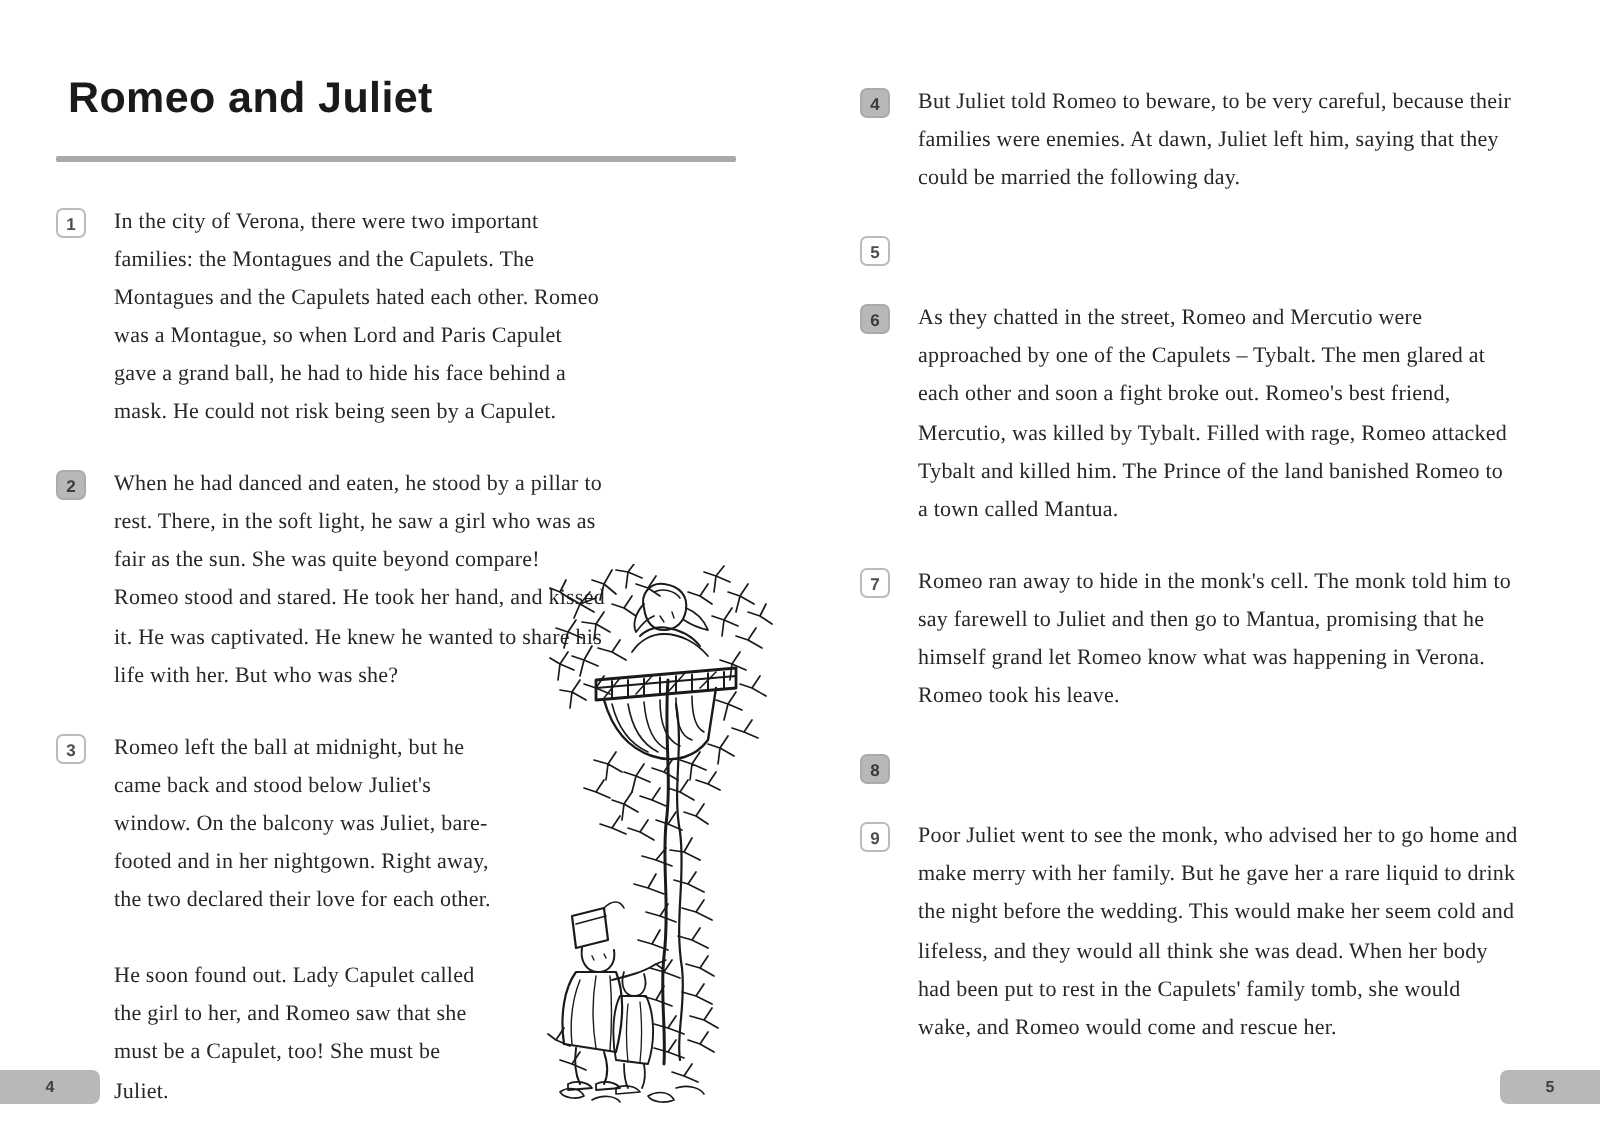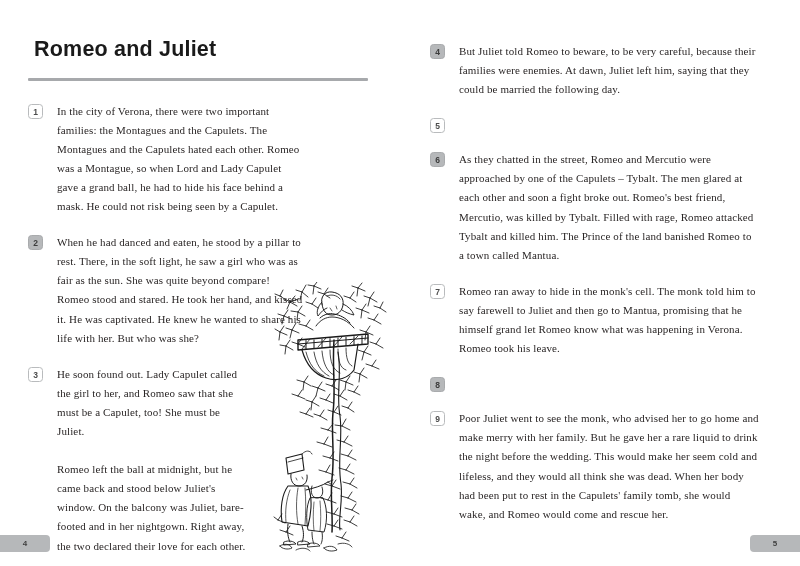--- a/index.html
+++ b/index.html
@@ -134,36 +134,36 @@
 <div class="spread">
 
   <div class="page page-left">
 
     <h1 class="title">Romeo and Juliet</h1>
     <div class="title-rule"></div>
 
     <div class="para" style="margin-top:21px;">
       <div class="marker outline">1</div>
       <div class="para-body">
-        <p>In the city of Verona, there were two important families: the Montagues and the Capulets. The Montagues and the Capulets hated each other. Romeo was a Montague, so when Lord and Lady Capulet gave a grand ball, he had to hide his face behind a mask. He could not risk being seen by a Capulet.</p>
+        <p>In the city of Verona, there were two important families: the Montagues and the Capulets. The Montagues and the Capulets hated each other. Romeo was a Montague, so when Lord and Paris Capulet gave a grand ball, he had to hide his face behind a mask. He could not risk being seen by a Capulet.</p>
       </div>
     </div>
 
     <div class="para">
       <div class="marker filled">2</div>
       <div class="para-body">
         <p>When he had danced and eaten, he stood by a pillar to rest. There, in the soft light, he saw a girl who was as fair as the sun. She was quite beyond compare! Romeo stood and stared. He took her hand, and kissed it. He was captivated. He knew he wanted to share his life with her. But who was she?</p>
       </div>
     </div>
 
     <div class="para">
       <div class="marker outline">3</div>
       <div class="para-body narrow">
+        <p>Romeo left the ball at midnight, but he came back and stood below Juliet's window. On the balcony was Juliet, bare-footed and in her nightgown. Right away, the two declared their love for each other.</p>
         <p>He soon found out. Lady Capulet called the girl to her, and Romeo saw that she must be a Capulet, too! She must be Juliet.</p>
-        <p>Romeo left the ball at midnight, but he came back and stood below Juliet's window. On the balcony was Juliet, bare-footed and in her nightgown. Right away, the two declared their love for each other.</p>
       </div>
     </div>
 
     <div class="illus">
       <svg viewBox="0 0 118 272" xmlns="http://www.w3.org/2000/svg">
         <g stroke="#1a1a1a" fill="none" stroke-width="0.8" stroke-linecap="round" stroke-linejoin="round">
 
           <path d="M62 58 C60 86 64 108 61 130 C59 152 63 172 60 196 C58 214 61 232 60 250" stroke-width="1.5"></path>
           <path d="M66 70 C70 92 64 112 68 134 C71 156 65 178 69 202 C71 220 66 236 68 248" stroke-width="1.1"></path>
 

